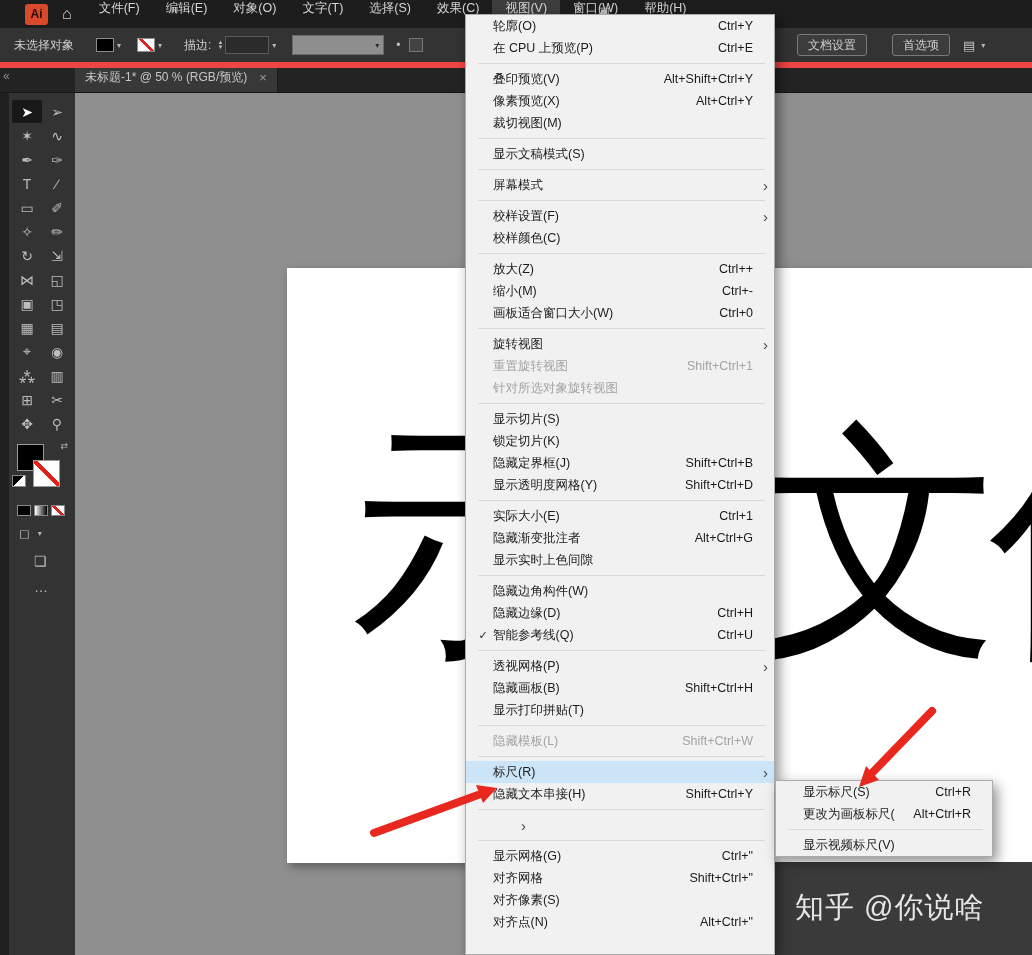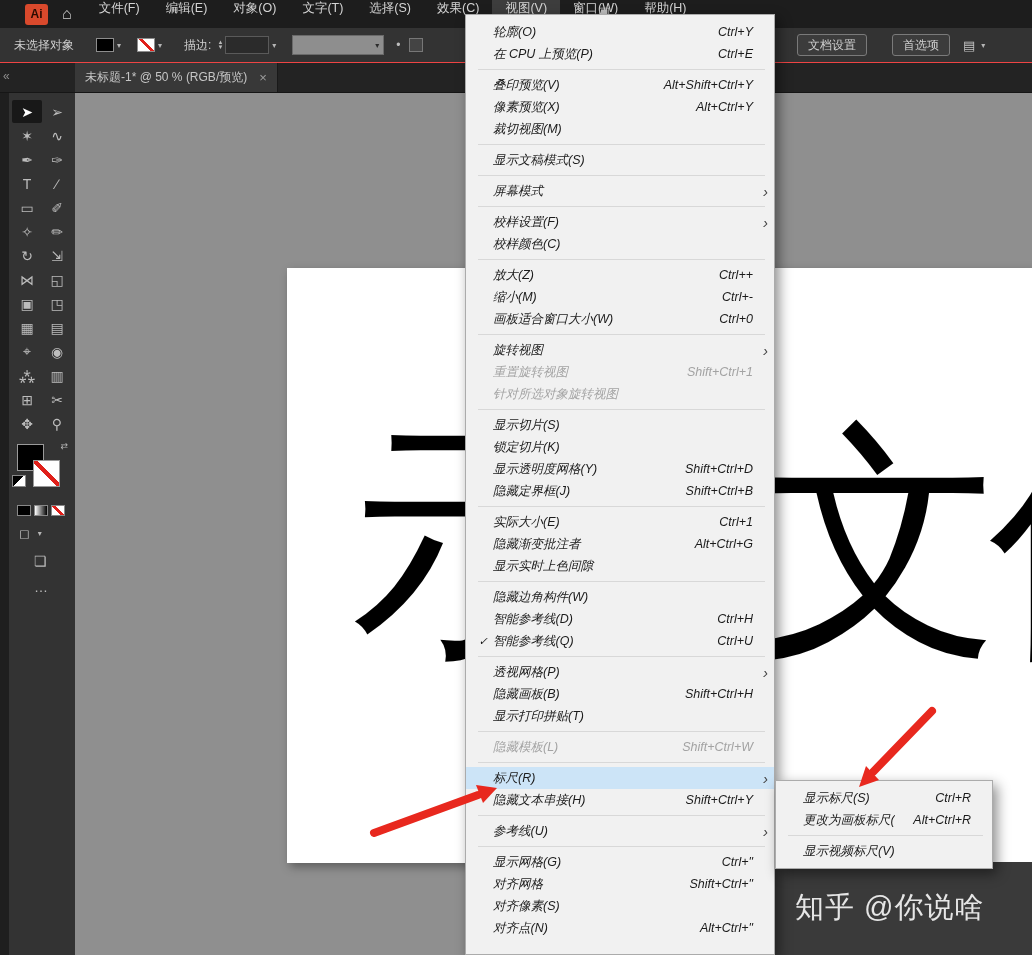--- a/index.html
+++ b/index.html
@@ -12,21 +12,21 @@
   .ai-logo{width:23px;height:21px;margin-left:25px;background:#d9492c;color:#2b0b00;
            font-weight:bold;font-size:12px;display:flex;align-items:center;justify-content:center;border-radius:3px;}
   .home{margin-left:14px;font-size:16px;color:#cfcfcf;}
   .menus{display:flex;margin-left:14px;}
   .mbi{padding:0 13px;height:40px;line-height:28px;white-space:nowrap;cursor:default;}
   .mbi.active{background:#3d3d3d;}
   .mb-extra{position:absolute;left:598px;top:4px;font-size:13px;color:#bdbdbd;}
 
   
   .controlbar{position:absolute;top:28px;left:0;right:0;height:34px;background:#333;
-              border-bottom:1px solid #ef4444;display:flex;align-items:center;color:#cfcfcf;
+              border-bottom:6px solid #ef4444;display:flex;align-items:center;color:#cfcfcf;
               font-size:12px;z-index:10;}
   .status{margin-left:14px;white-space:nowrap;}
   .sw{width:18px;height:14px;border:1px solid #8d8d8d;box-sizing:border-box;}
   .sw.fill{background:#000;margin-left:22px;}
   .sw.stroke{background:#fff;margin-left:12px;
      background-image:linear-gradient(45deg,transparent 44%,#e0201a 44%,#e0201a 58%,transparent 58%);}
   .chev{font-size:8px;color:#b5b5b5;margin:0 4px 0 3px;}
   .stroke-lbl{margin-left:18px;}
   .stepper{display:flex;align-items:center;margin-left:6px;}
   .updn{display:flex;flex-direction:column;font-size:6px;color:#bdbdbd;line-height:5px;margin-right:2px;}
@@ -77,21 +77,21 @@
   .artboard{position:absolute;left:212px;top:176px;width:745px;height:595px;background:#fff;
             box-shadow:3px 4px 9px rgba(0,0,0,.35);overflow:hidden;}
   .glyph{position:absolute;font-family:"Liberation Serif",serif;font-size:250px;line-height:1;color:#000;top:152px;}
   .g1{left:63px;} .g2{left:466px;} .g3{left:703px;}
   .dark-corner{position:absolute;left:700px;top:770px;right:0;bottom:0;background:#3a3a3a;}
   .watermark{padding:26px 0 0 20px;font-size:29px;color:#e6e6e6;letter-spacing:1px;white-space:nowrap;}
 
   
   .menu{position:absolute;background:#f1f1f1;border:1px solid #ababab;
         box-shadow:4px 5px 12px rgba(0,0,0,.45);font-size:12.5px;color:#1b1b1b;
-        padding:6px 0;box-sizing:border-box;z-index:50;font-style:italic;}
+        padding:0 0;box-sizing:border-box;z-index:50;}
   .view-menu{left:465px;top:14px;width:310px;height:941px;overflow:hidden;}
   .ruler-submenu{left:775px;top:780px;width:218px;z-index:60;}
   .mi{display:flex;align-items:center;height:22px;padding:0 6px 0 7px;white-space:nowrap;}
   .mi .chk{width:20px;text-align:center;font-size:11px;flex:none;}
   .mi .lbl{flex:1;overflow:hidden;}
   .mi .sc{margin-left:18px;flex:none;}
   .mi .sub{width:15px;text-align:right;font-size:15px;line-height:1;flex:none;color:#444;}
   .mi.disabled{color:#a3a3a3;}
   .mi.hl{background:#cce4f7;}
   .msep{height:1px;background:#d8d8d8;margin:4px 9px 4px 12px;}
@@ -384,30 +384,30 @@
         <span class="sub"></span>
       </div>
       <div class="mi">
         <span class="chk"></span>
         <span class="lbl">锁定切片(K)</span>
         <span class="sc"></span>
         <span class="sub"></span>
       </div>
       <div class="mi">
         <span class="chk"></span>
+        <span class="lbl">隐藏定界框(J)</span>
+        <span class="sc">Shift+Ctrl+B</span>
+        <span class="sub"></span>
+      </div>
+      <div class="mi">
+        <span class="chk"></span>
         <span class="lbl">显示透明度网格(Y)</span>
         <span class="sc">Shift+Ctrl+D</span>
         <span class="sub"></span>
       </div>
-      <div class="mi">
-        <span class="chk"></span>
-        <span class="lbl">隐藏定界框(J)</span>
-        <span class="sc">Shift+Ctrl+B</span>
-        <span class="sub"></span>
-      </div>
       <div class="msep"></div>
       <div class="mi">
         <span class="chk"></span>
         <span class="lbl">实际大小(E)</span>
         <span class="sc">Ctrl+1</span>
         <span class="sub"></span>
       </div>
       <div class="mi">
         <span class="chk"></span>
         <span class="lbl">隐藏渐变批注者</span>
@@ -422,21 +422,21 @@
       </div>
       <div class="msep"></div>
       <div class="mi">
         <span class="chk"></span>
         <span class="lbl">隐藏边角构件(W)</span>
         <span class="sc"></span>
         <span class="sub"></span>
       </div>
       <div class="mi">
         <span class="chk"></span>
-        <span class="lbl">智能参考线(D)</span>
+        <span class="lbl">隐藏边缘(D)</span>
         <span class="sc">Ctrl+H</span>
         <span class="sub"></span>
       </div>
       <div class="mi">
         <span class="chk">✓</span>
         <span class="lbl">智能参考线(Q)</span>
         <span class="sc">Ctrl+U</span>
         <span class="sub"></span>
       </div>
       <div class="msep"></div>
@@ -474,21 +474,20 @@
       </div>
       <div class="mi">
         <span class="chk"></span>
         <span class="lbl">隐藏文本串接(H)</span>
         <span class="sc">Shift+Ctrl+Y</span>
         <span class="sub"></span>
       </div>
       <div class="msep"></div>
       <div class="mi">
         <span class="chk"></span>
-        <span class="lbl">参考线(U)</span>
         <span class="sc"></span>
         <span class="sub">›</span>
       </div>
       <div class="msep"></div>
       <div class="mi">
         <span class="chk"></span>
         <span class="lbl">显示网格(G)</span>
         <span class="sc">Ctrl+"</span>
         <span class="sub"></span>
       </div>

